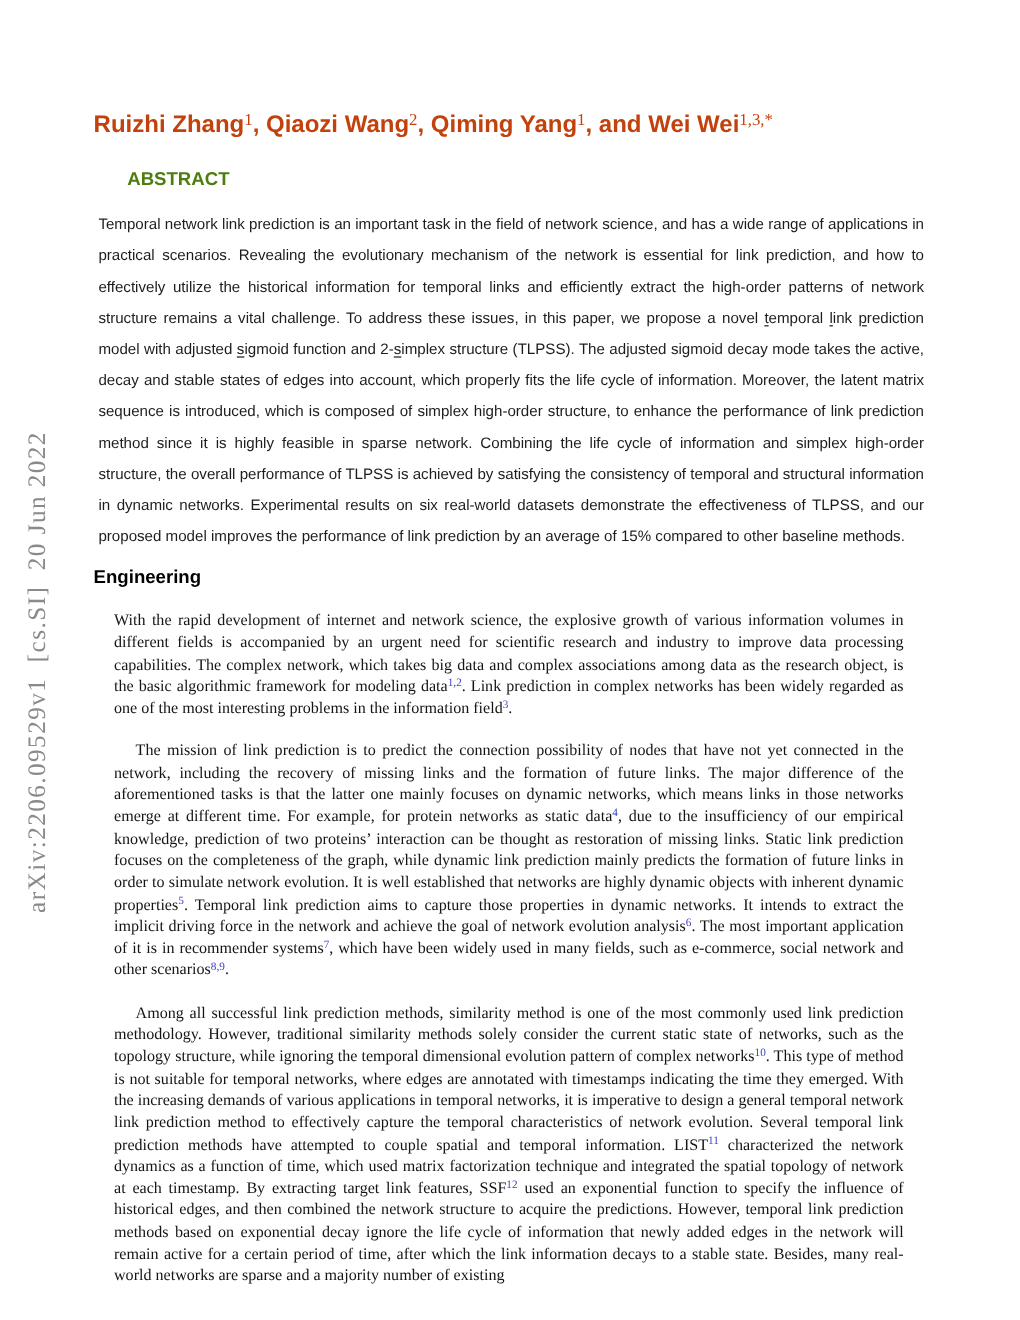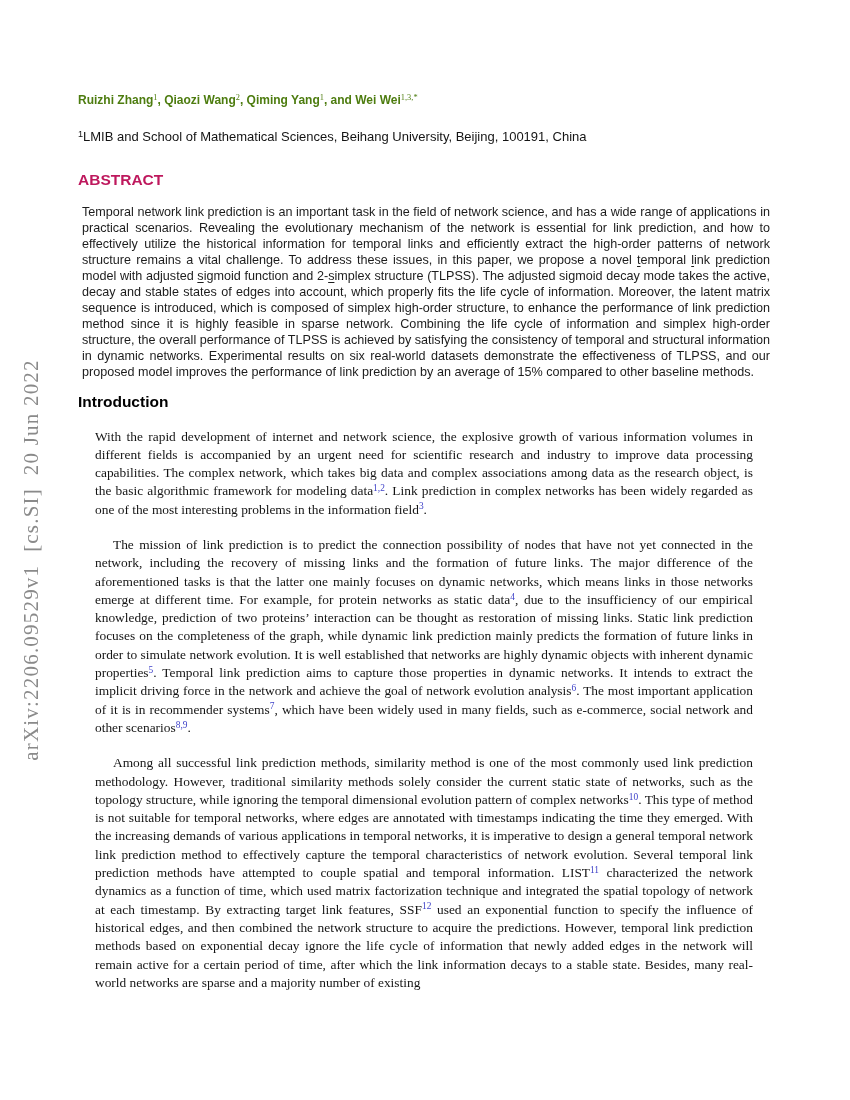--- a/index.html
+++ b/index.html
@@ -11,26 +11,26 @@
     position:absolute; left:31px; top:560px;
     transform:translate(-50%,-50%) rotate(-90deg);
     font-family:"Liberation Serif", serif;
     font-size:21px; letter-spacing:1.2px; color:#8a8a8a; white-space:pre;
   }
   .content { position:absolute; left:78px; top:80px; width:692px; }
   .title {
     font-weight:bold; font-size:26px; line-height:37px; color:#000;
     letter-spacing:-0.2px;
   }
-  .authors { margin-top:13px; font-weight:bold; font-size:12px; color:#4d7c0f; }
+  .authors { margin-top:13px; font-weight:bold; font-size:20px; color:#c2410c; }
   .authors .sup { font-weight:normal; font-family:"Liberation Serif", serif; }
   .affiliations { margin-top:21px; font-size:13px; line-height:17.5px; color:#141414; }
-  .abstract-heading { margin-top:25px; font-size:15.5px; font-weight:bold; color:#be185d; }
+  .abstract-heading { margin-top:25px; font-size:15.5px; font-weight:bold; color:#4d7c0f;margin-left:28px; }
   .abstract-body {
-    margin-top:15px; padding-left:4px; font-size:12.6px; line-height:16px;
+    margin-top:15px; padding-left:4px; font-size:12.6px; line-height:26px;
     text-align:justify; color:#1c1c1c;
   }
   .section-heading { margin-top:13px; font-size:15.5px; font-weight:bold; color:#000; }
   .body-text {
     font-family:"Liberation Serif", serif; font-size:13.4px; line-height:18.3px;
     text-align:justify; color:#141414; margin-top:6px;
   }
   .body-text p { margin:17px; }
   .body-text p.indent { text-indent:18px; }
   .sup { font-size:70%; position:relative; top:-0.45em; line-height:0; }
@@ -41,28 +41,27 @@
 <body>
 
 <div class="stamp">arXiv:2206.09529v1  [cs.SI]  20 Jun 2022</div>
 
 <div class="content">
 
 
   <div class="authors">Ruizhi Zhang<span class="sup">1</span>, Qiaozi Wang<span class="sup">2</span>, Qiming Yang<span class="sup">1</span>, and Wei Wei<span class="sup">1,3,*</span></div>
 
   <div class="affiliations">
-    <div><span class="sup">1</span>LMIB and School of Mathematical Sciences, Beihang University, Beijing, 100191, China</div>
   </div>
 
   <div class="abstract-heading">ABSTRACT</div>
 
   <div class="abstract-body">Temporal network link prediction is an important task in the field of network science, and has a wide range of applications in practical scenarios. Revealing the evolutionary mechanism of the network is essential for link prediction, and how to effectively utilize the historical information for temporal links and efficiently extract the high-order patterns of network structure remains a vital challenge. To address these issues, in this paper, we propose a novel <span class="uline">t</span>emporal <span class="uline">l</span>ink <span class="uline">p</span>rediction model with adjusted <span class="uline">s</span>igmoid function and 2-<span class="uline">s</span>implex structure (TLPSS). The adjusted sigmoid decay mode takes the active, decay and stable states of edges into account, which properly fits the life cycle of information. Moreover, the latent matrix sequence is introduced, which is composed of simplex high-order structure, to enhance the performance of link prediction method since it is highly feasible in sparse network. Combining the life cycle of information and simplex high-order structure, the overall performance of TLPSS is achieved by satisfying the consistency of temporal and structural information in dynamic networks. Experimental results on six real-world datasets demonstrate the effectiveness of TLPSS, and our proposed model improves the performance of link prediction by an average of 15% compared to other baseline methods.</div>
 
-  <div class="section-heading">Introduction</div>
+  <div class="section-heading">Engineering</div>
 
   <div class="body-text">
     <p>With the rapid development of internet and network science, the explosive growth of various information volumes in different fields is accompanied by an urgent need for scientific research and industry to improve data processing capabilities. The complex network, which takes big data and complex associations among data as the research object, is the basic algorithmic framework for modeling data<span class="sup ref">1,2</span>. Link prediction in complex networks has been widely regarded as one of the most interesting problems in the information field<span class="sup ref">3</span>.</p>
     <p class="indent">The mission of link prediction is to predict the connection possibility of nodes that have not yet connected in the network, including the recovery of missing links and the formation of future links. The major difference of the aforementioned tasks is that the latter one mainly focuses on dynamic networks, which means links in those networks emerge at different time. For example, for protein networks as static data<span class="sup ref">4</span>, due to the insufficiency of our empirical knowledge, prediction of two proteins’ interaction can be thought as restoration of missing links. Static link prediction focuses on the completeness of the graph, while dynamic link prediction mainly predicts the formation of future links in order to simulate network evolution. It is well established that networks are highly dynamic objects with inherent dynamic properties<span class="sup ref">5</span>. Temporal link prediction aims to capture those properties in dynamic networks. It intends to extract the implicit driving force in the network and achieve the goal of network evolution analysis<span class="sup ref">6</span>. The most important application of it is in recommender systems<span class="sup ref">7</span>, which have been widely used in many fields, such as e-commerce, social network and other scenarios<span class="sup ref">8,9</span>.</p>
     <p class="indent">Among all successful link prediction methods, similarity method is one of the most commonly used link prediction methodology. However, traditional similarity methods solely consider the current static state of networks, such as the topology structure, while ignoring the temporal dimensional evolution pattern of complex networks<span class="sup ref">10</span>. This type of method is not suitable for temporal networks, where edges are annotated with timestamps indicating the time they emerged. With the increasing demands of various applications in temporal networks, it is imperative to design a general temporal network link prediction method to effectively capture the temporal characteristics of network evolution. Several temporal link prediction methods have attempted to couple spatial and temporal information. LIST<span class="sup ref">11</span> characterized the network dynamics as a function of time, which used matrix factorization technique and integrated the spatial topology of network at each timestamp. By extracting target link features, SSF<span class="sup ref">12</span> used an exponential function to specify the influence of historical edges, and then combined the network structure to acquire the predictions. However, temporal link prediction methods based on exponential decay ignore the life cycle of information that newly added edges in the network will remain active for a certain period of time, after which the link information decays to a stable state. Besides, many real-world networks are sparse and a majority number of existing</p>
   </div>
 
 </div>
 
 </body></html>

